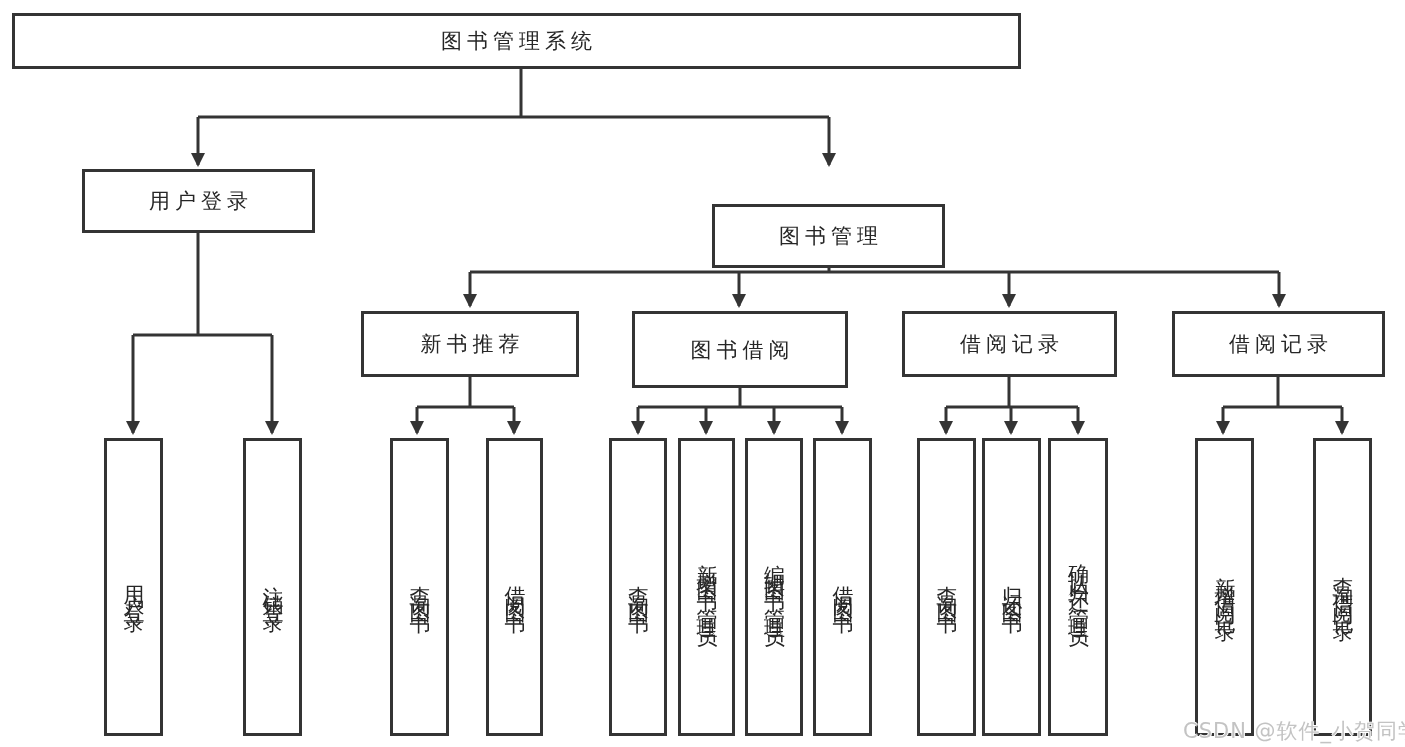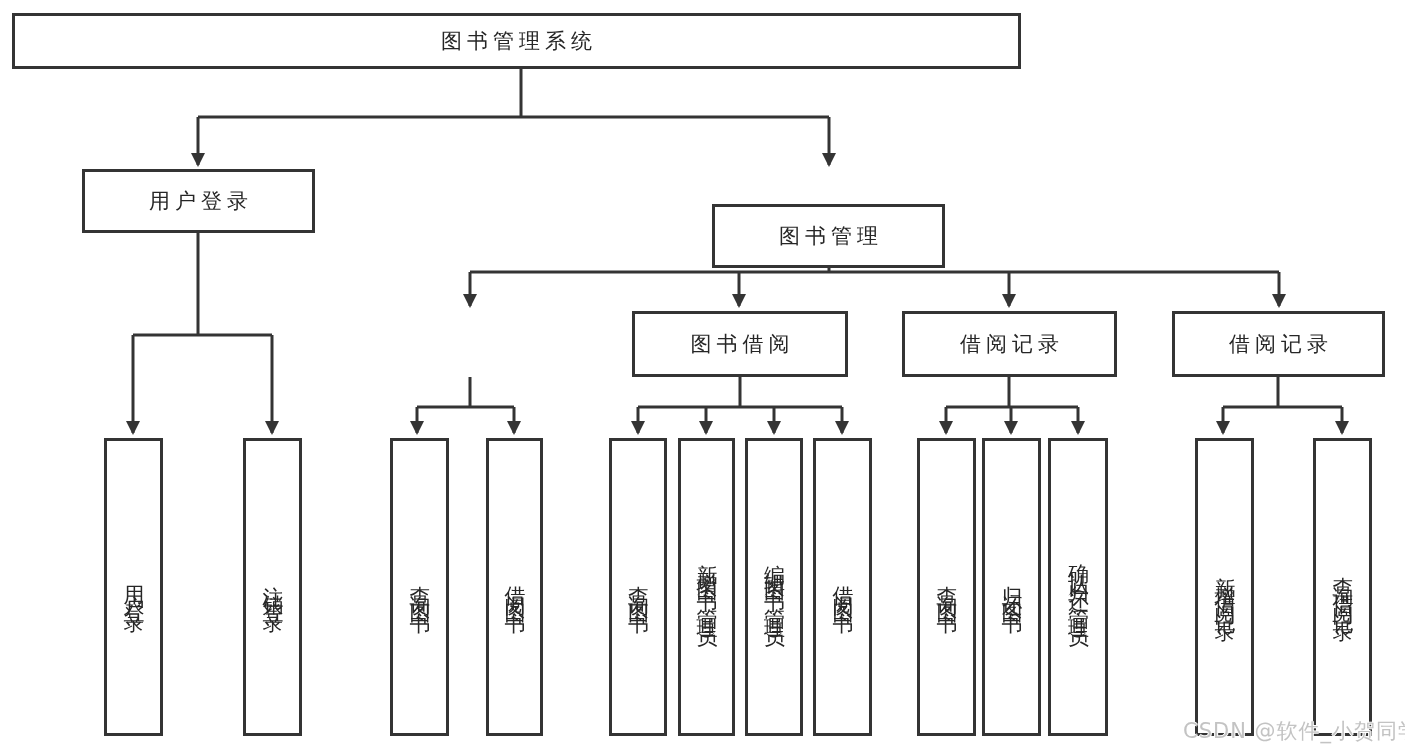--- a/index.html
+++ b/index.html
@@ -94,21 +94,22 @@
       <path d="M1223 407 V433" marker-end="url(#arrow)"></path>
       <path d="M1342 407 V433" marker-end="url(#arrow)"></path>
     </g>
   </svg>
 
   <div class="box hbox" style="left:12px; top:13px; width:1009px; height:56px;">图书管理系统</div>
 
   <div class="box hbox" style="left:82px; top:169px; width:233px; height:64px;">用户登录</div>
   <div class="box hbox" style="left:712px; top:169px; width:233px; height:64px;margin-top:35px;">图书管理</div>
 
-  <div class="box hbox" style="left:632px; top:311px; width:216px; height:66px;">图书借阅</div>
+  <div class="box hbox" style="left:361px; top:311px; width:218px; height:66px;">新书推荐</div>
+  <div class="box hbox" style="left:632px; top:311px; width:216px; height:77px;">图书借阅</div>
   <div class="box hbox" style="left:902px; top:311px; width:215px; height:66px;">借阅记录</div>
   <div class="box hbox" style="left:1172px; top:311px; width:213px; height:66px;">借阅记录</div>
 
   <div class="box vbox" style="left:104px; top:438px; width:59px; height:298px;">用户登录</div>
   <div class="box vbox" style="left:243px; top:438px; width:59px; height:298px;">注销登录</div>
 
   <div class="box vbox" style="left:390px; top:438px; width:59px; height:298px;">查询图书</div>
   <div class="box vbox" style="left:486px; top:438px; width:57px; height:298px;">借阅图书</div>
 
   <div class="box vbox" style="left:609px; top:438px; width:58px; height:298px;">查询图书</div>

